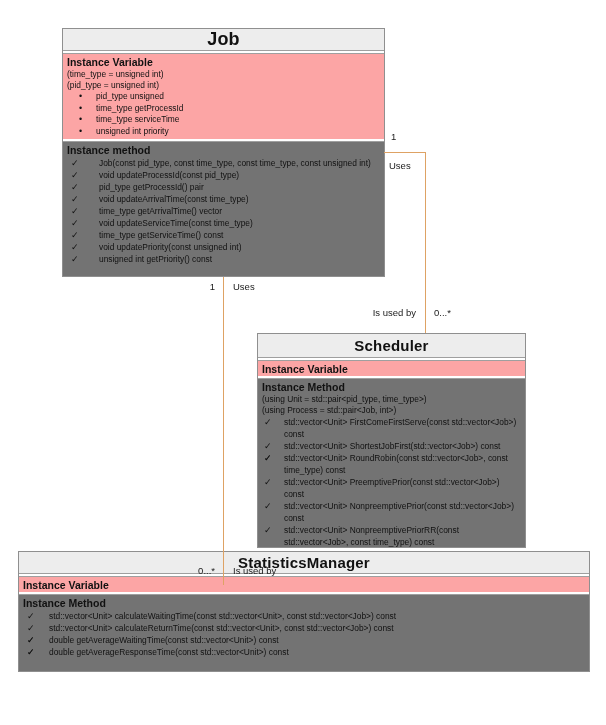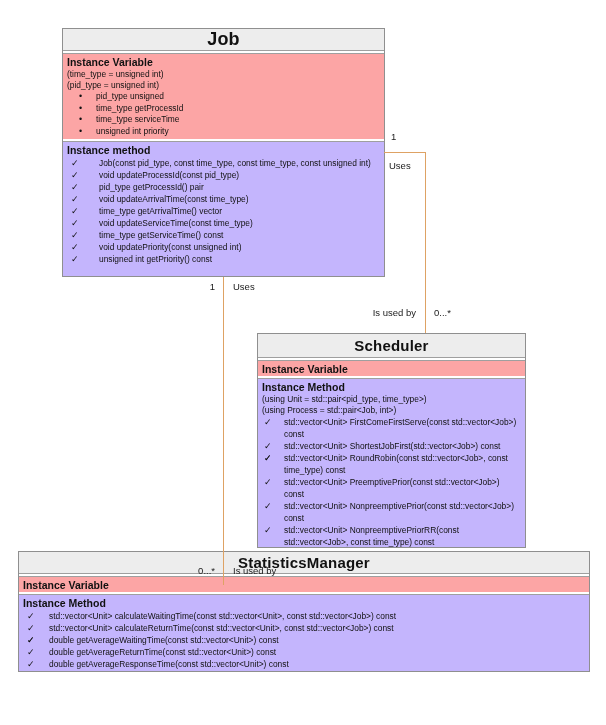--- a/index.html
+++ b/index.html
@@ -11,21 +11,21 @@
     position:absolute; box-sizing:border-box; border:1px solid #8f8f8f;
     background:#ffffff; display:flex; flex-direction:column;
   }
   .uml-title {
     background:#ededed; text-align:center; font-weight:bold;
     display:flex; align-items:center; justify-content:center;
     border-bottom:1px solid #9f9f9f; flex:0 0 auto; letter-spacing:0.2px;
   }
   .sec { border-top:1px solid #9f9f9f; margin-top:2px; box-sizing:border-box; }
   .sec.gray { background:#fca5a5; }
-  .sec.lite { background:#c4b5fd; }
+  .sec.lite { background:#737373; }
   .sec.fill { flex:1 1 auto; overflow:hidden; }
   .sec-h { font-weight:bold; font-size:10.5px; padding:2px 0 1px 4px; }
   .note { font-size:8.4px; padding-left:4px; line-height:11px; }
   .row { position:relative; font-size:8.4px; line-height:12px; }
   .chk {
     position:absolute; top:0; font-weight:bold; font-size:9px; line-height:12px;
     font-family:"DejaVu Sans", sans-serif;
   }
   .blt { position:absolute; left:16px; top:0; font-size:9px; line-height:11.5px; }
   .vrow { position:relative; font-size:8.4px; line-height:11.5px; padding-left:33px; }
@@ -97,21 +97,21 @@
     <div class="sec gray">
       <div class="sec-h">Instance Variable</div>
     </div>
 
     <div class="sec lite fill">
       <div class="sec-h">Instance Method</div>
       <div class="row stm-row"><span class="chk">✓</span><span>std::vector&lt;Unit&gt; calculateWaitingTime(const std::vector&lt;Unit&gt;, const std::vector&lt;Job&gt;) const</span></div>
       <div class="row stm-row"><span class="chk">✓</span><span>std::vector&lt;Unit&gt; calculateReturnTime(const std::vector&lt;Unit&gt;, const std::vector&lt;Job&gt;) const</span></div>
       <div class="row stm-row"><span class="chk">✓</span></div>
       <div class="row stm-row"><span class="chk">✓</span><span>double getAverageWaitingTime(const std::vector&lt;Unit&gt;) const</span></div>
-      <div class="row stm-row"><span class="chk">✓</span><span>double getAverageReturnTime(const std::vector&lt;Unit&gt;) const</span></div>
+      <div class="row stm-row"><span class="chk">✓</span></div>
       <div class="row stm-row"><span class="chk">✓</span><span>double getAverageResponseTime(const std::vector&lt;Unit&gt;) const</span></div>
     </div>
   </div>
 
   <div class="conn h" style="left:384px; top:152px; width:41px;"></div>
   <div class="conn v" style="left:425px; top:152px; height:181px;"></div>
   <div class="lbl" style="left:391px; top:131px;">1</div>
   <div class="lbl" style="left:389px; top:160px;">Uses</div>
   <div class="lbl r" style="left:352px; top:307px; width:64px;">Is used by</div>
   <div class="lbl" style="left:434px; top:307px;">0...*</div>

